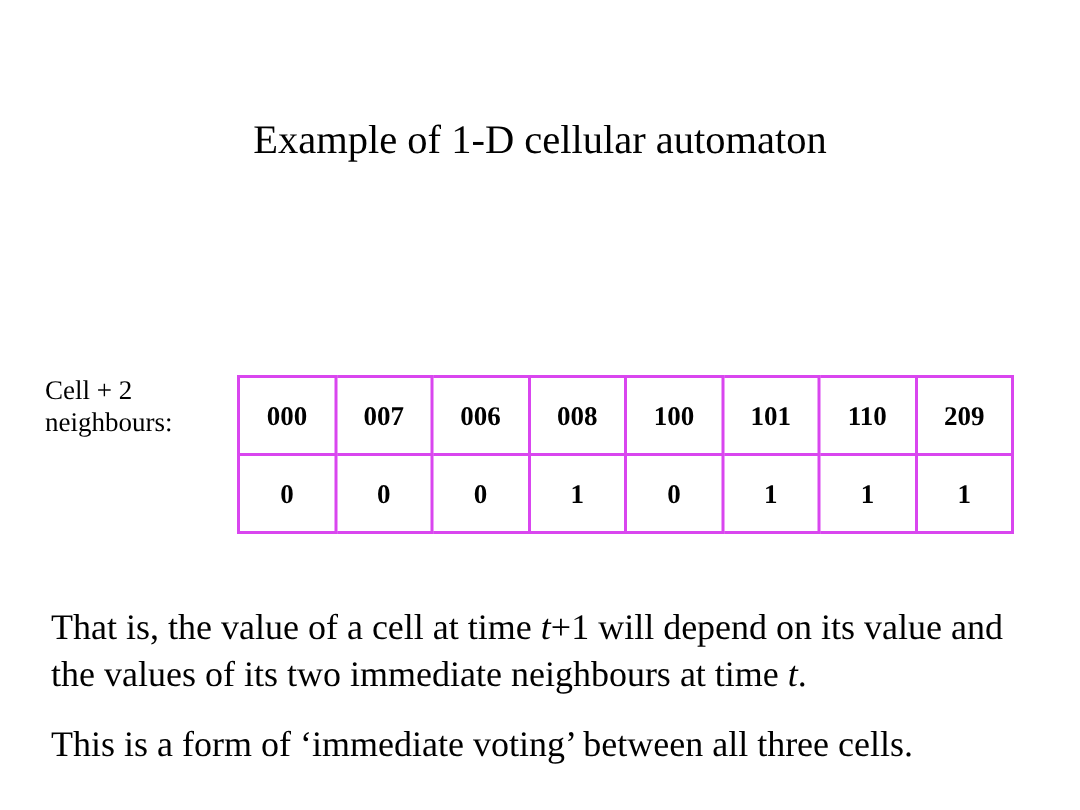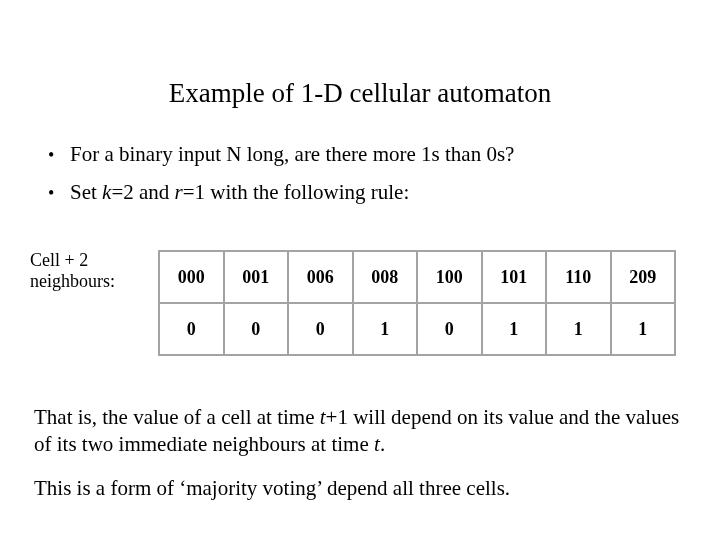--- a/index.html
+++ b/index.html
@@ -68,71 +68,59 @@
   }
   .row-label.r2 {
     padding-top: 12px;
     padding-left: 10px;
   }
   .celltable {
     flex: 1 1 auto;
     border-collapse: collapse;
   }
   .celltable td {
-    border: 2px solid #a3a3a3;
+    border: 2px solid #d946ef;
     text-align: center;
     vertical-align: middle;
     font-size: 18px;
     font-weight: bold;
     height: 50px;
     width: 62px;
     padding: 0;
   }
   .below {
     position: absolute;
     top: 404px;
     left: 34px;
     right: 36px;
-    font-size: 21px;
+    font-size: 24px;
     line-height: 1.3;
   }
   .below p {
     margin: 0 0 16px 0;
   }
   .ital { font-style: italic; }
 </style>
 </head>
 <body>
 
 <div class="page">
 
   <div class="title">Example of 1-D cellular automaton</div>
 
-  <div class="bullets">
-    <div class="bullet-row">
-      <span class="bullet-dot"></span>
-      <span>For a binary input N long, are there more 1s than 0s?</span>
-    </div>
-    <div class="bullet-row">
-      <span class="bullet-dot"></span>
-      <span>
-        <span>Set </span><span class="ital">k</span><span>=2 and </span><span class="ital">r</span><span>=1 with the following rule:</span>
-      </span>
-    </div>
-  </div>
 
   <div class="table-area">
     <div class="row-labels">
       <div class="row-label">Cell + 2 neighbours:</div>
     </div>
     <table class="celltable">
       <tbody>
           <tr>
         <td>000</td>
-        <td>001</td>
+        <td>007</td>
         <td>006</td>
         <td>008</td>
         <td>100</td>
         <td>101</td>
         <td>110</td>
         <td>209</td>
       </tr>
       <tr>
         <td>0</td>
         <td>0</td>
@@ -144,16 +132,16 @@
         <td>1</td>
       </tr>
     </tbody>
       </table>
   </div>
 
   <div class="below">
     <p>
       <span>That is, the value of a cell at time </span><span class="ital">t</span><span>+1 will depend on its value and the values of its two immediate neighbours at time </span><span class="ital">t</span><span>.</span>
     </p>
-    <p>This is a form of ‘majority voting’ depend all three cells.</p>
+    <p>This is a form of ‘immediate voting’ between all three cells.</p>
   </div>
 
 </div>
 
 </body></html>

